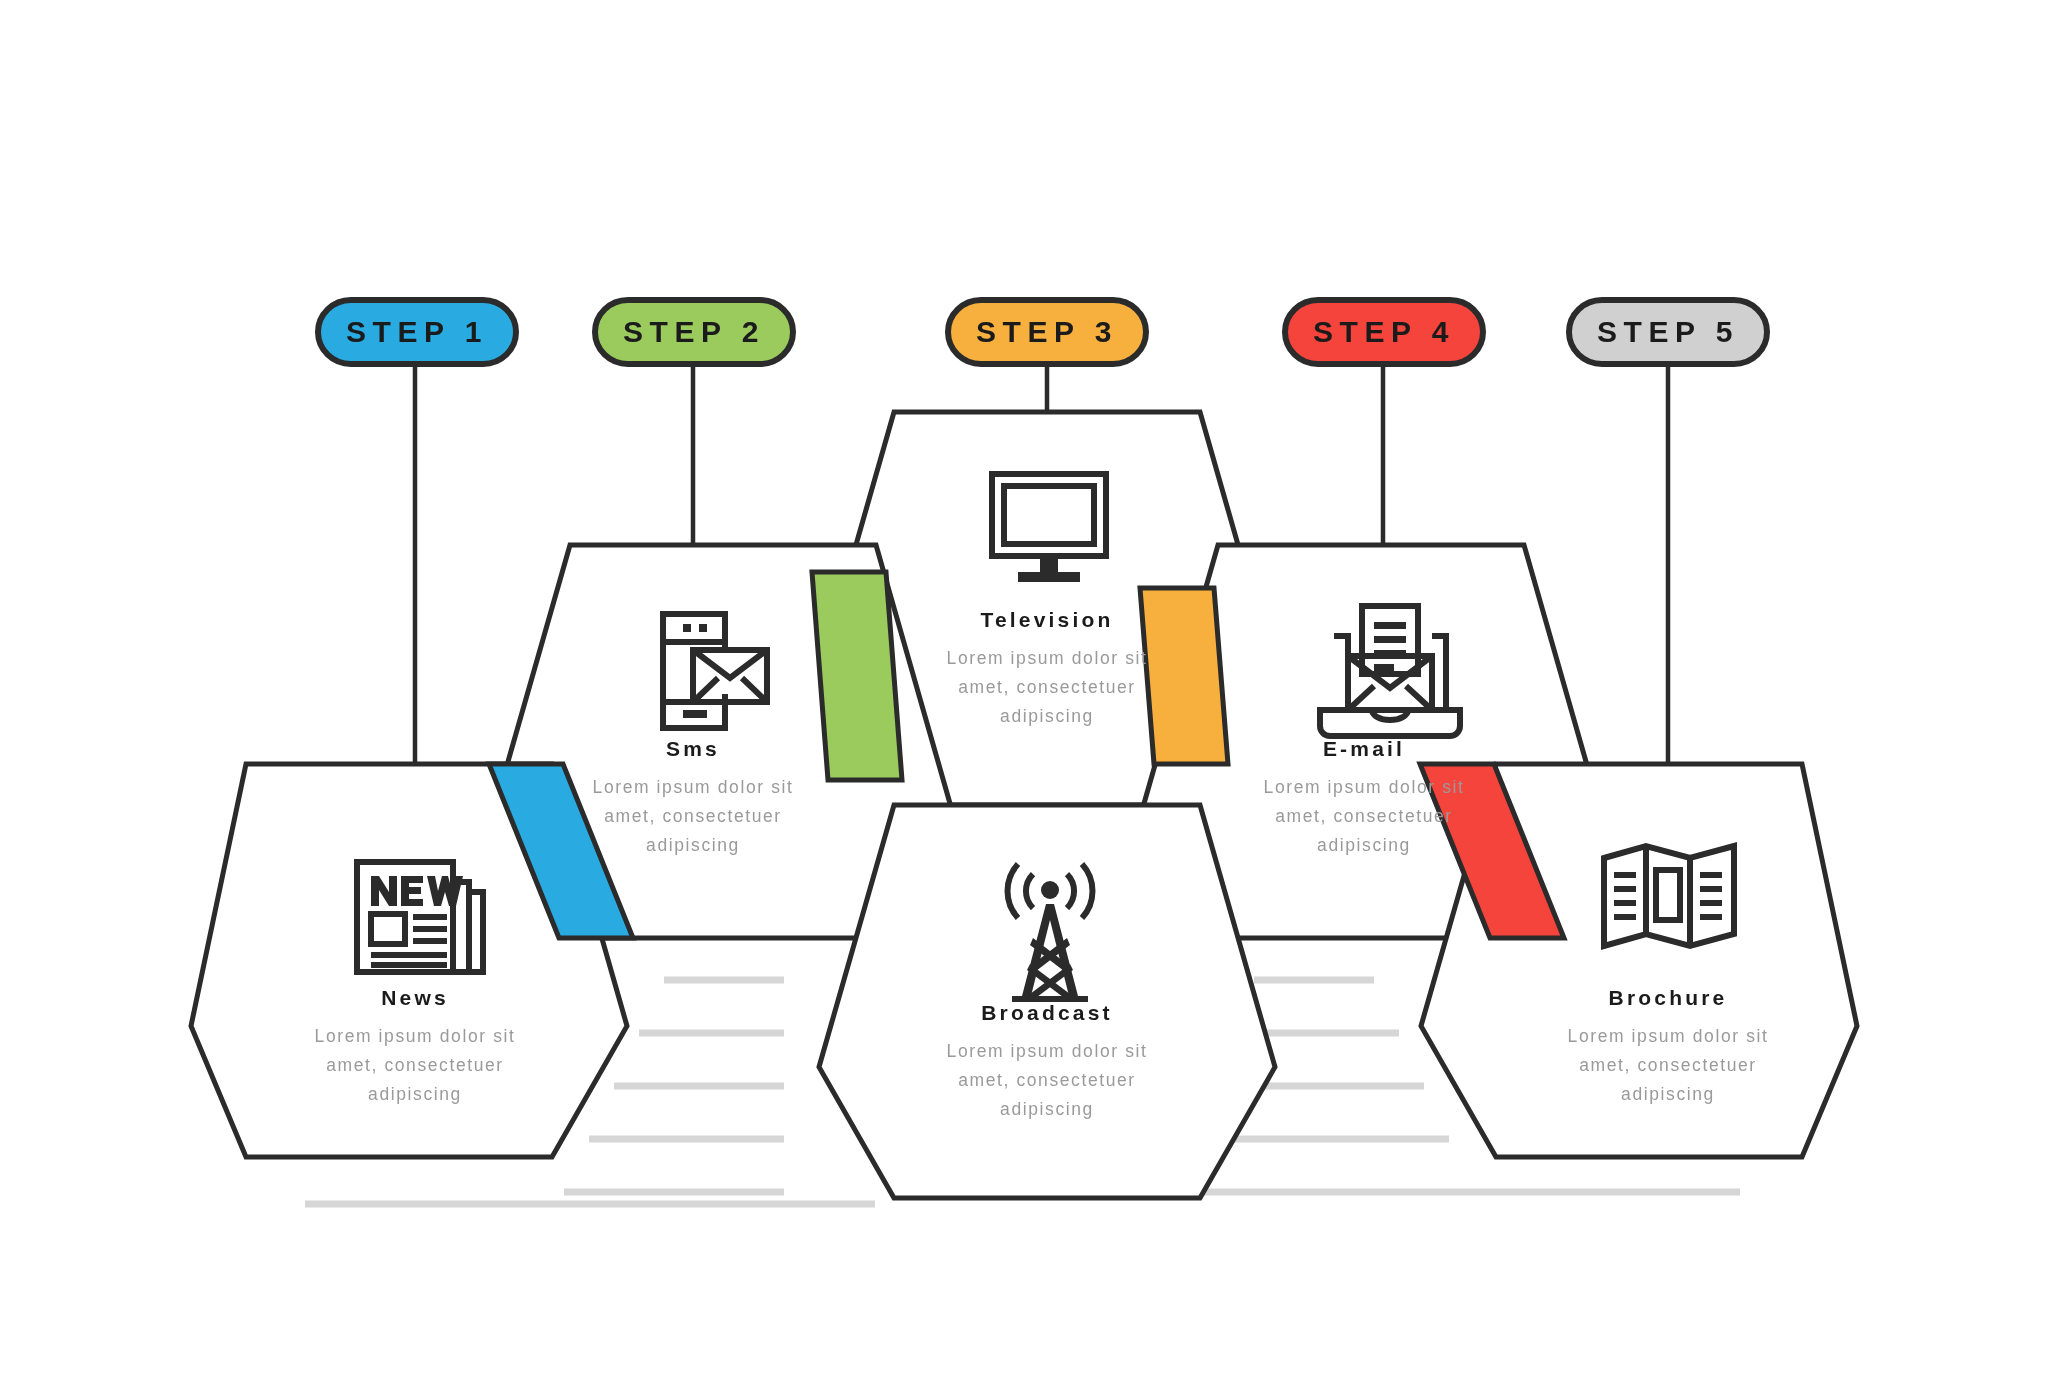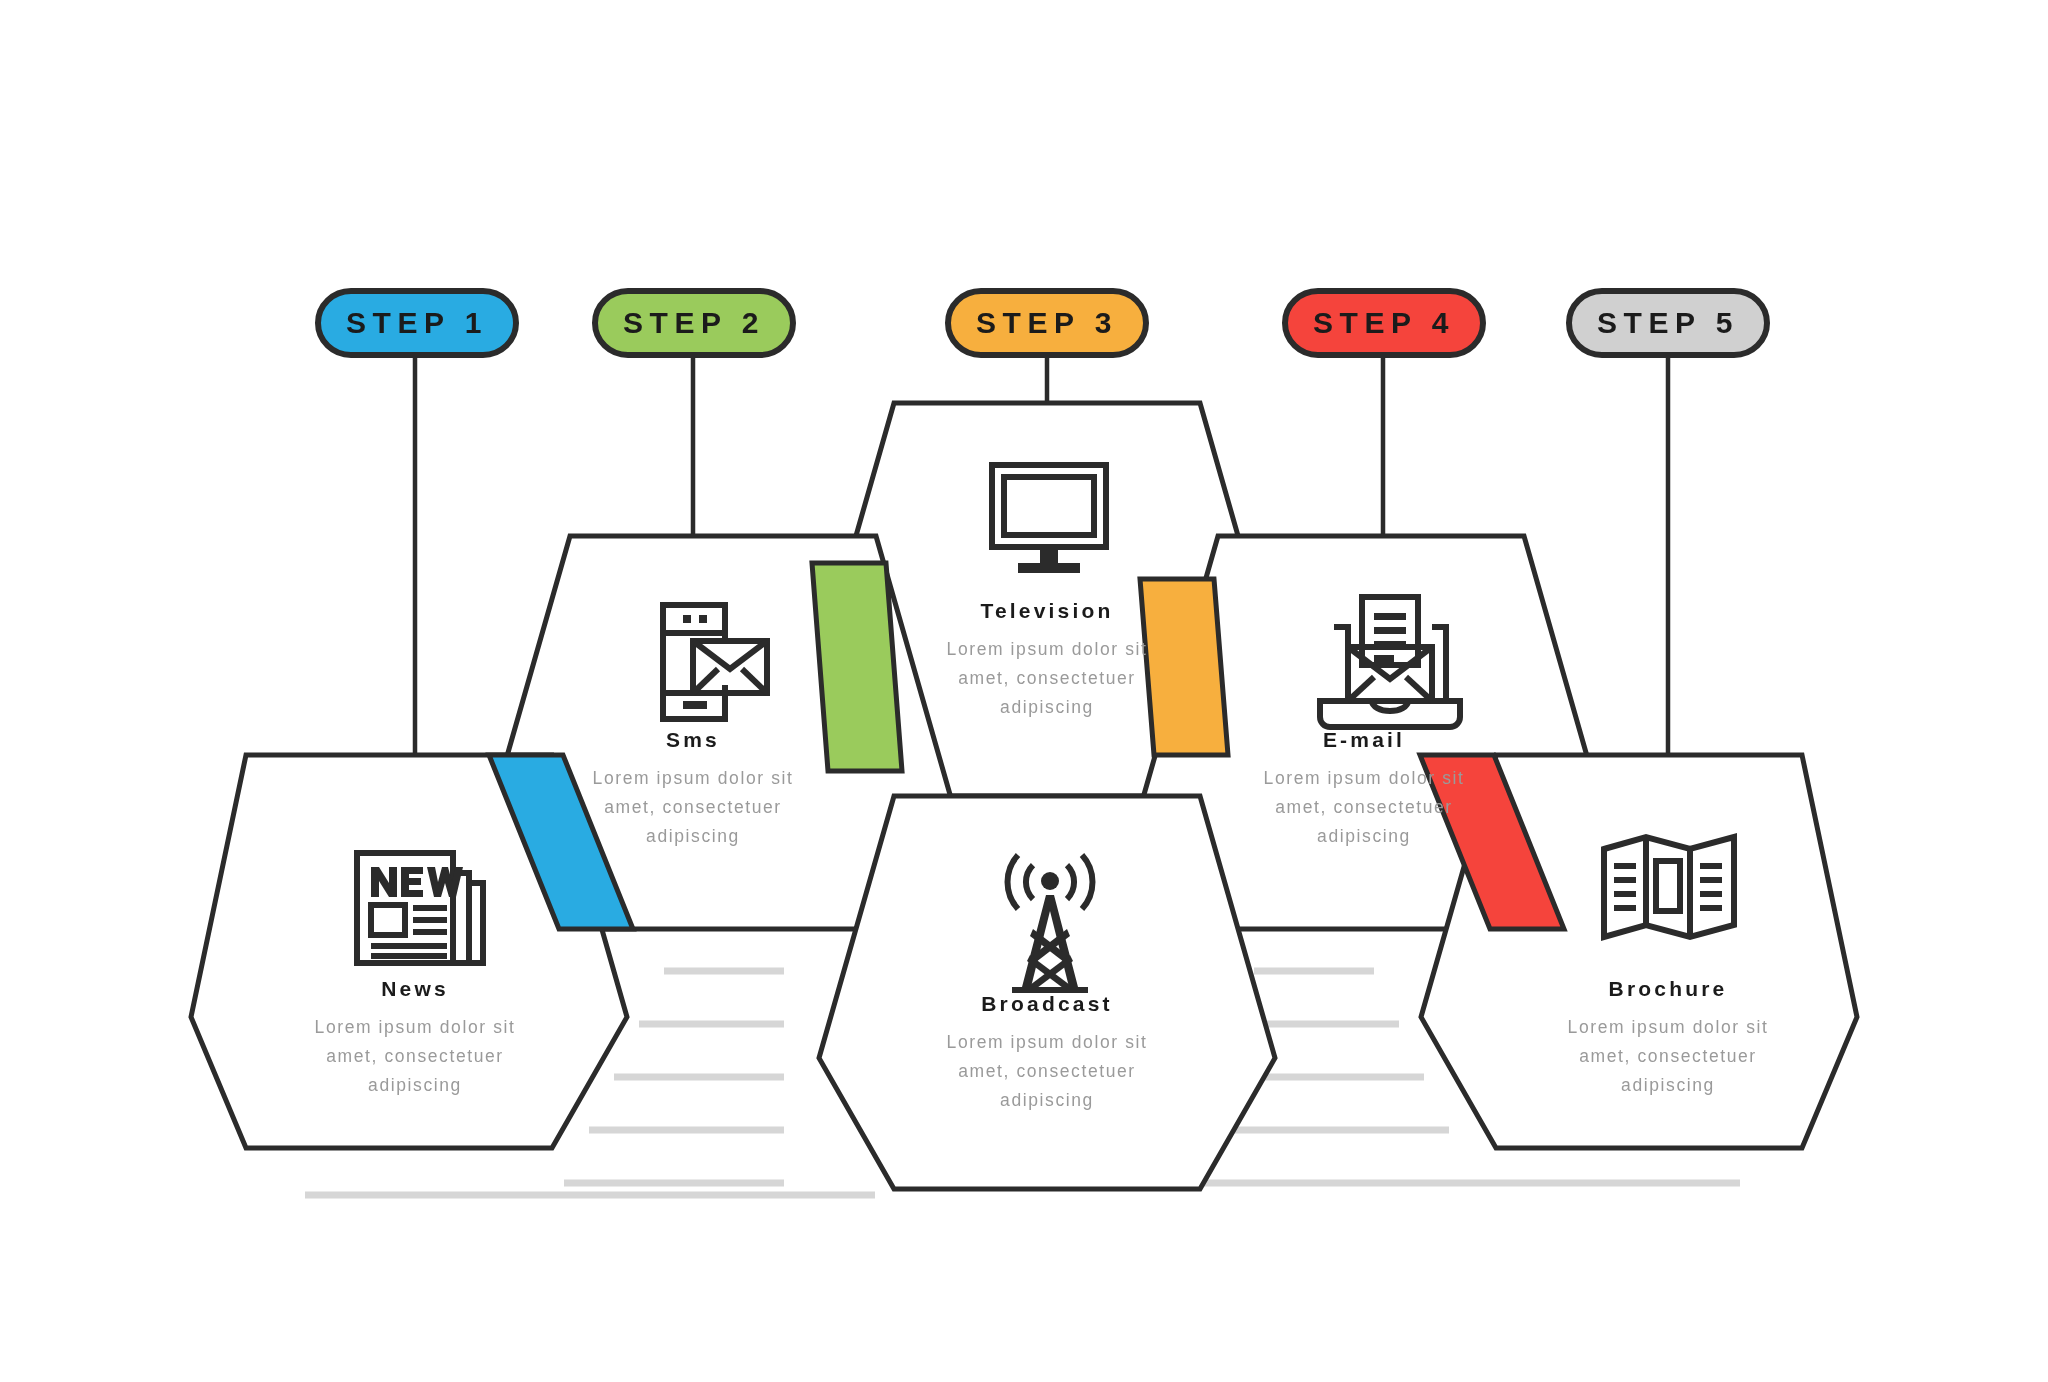--- a/index.html
+++ b/index.html
@@ -9,21 +9,21 @@
   }
   body {
     width: 2048px;
     height: 1382px;
     font-family: "Liberation Sans", sans-serif;
     overflow: hidden;
     position: relative;
   }
   #stage {
     position: absolute;
-    left: 0; top: 3px;
+    left: 0; top: 12px;
     width: 2048px;
     height: 1175px;
   }
   svg#infographic {
     display: block;
     width: 2048px;
     height: 1382px;
   }
   .hex-outline {
     fill: #ffffff;

